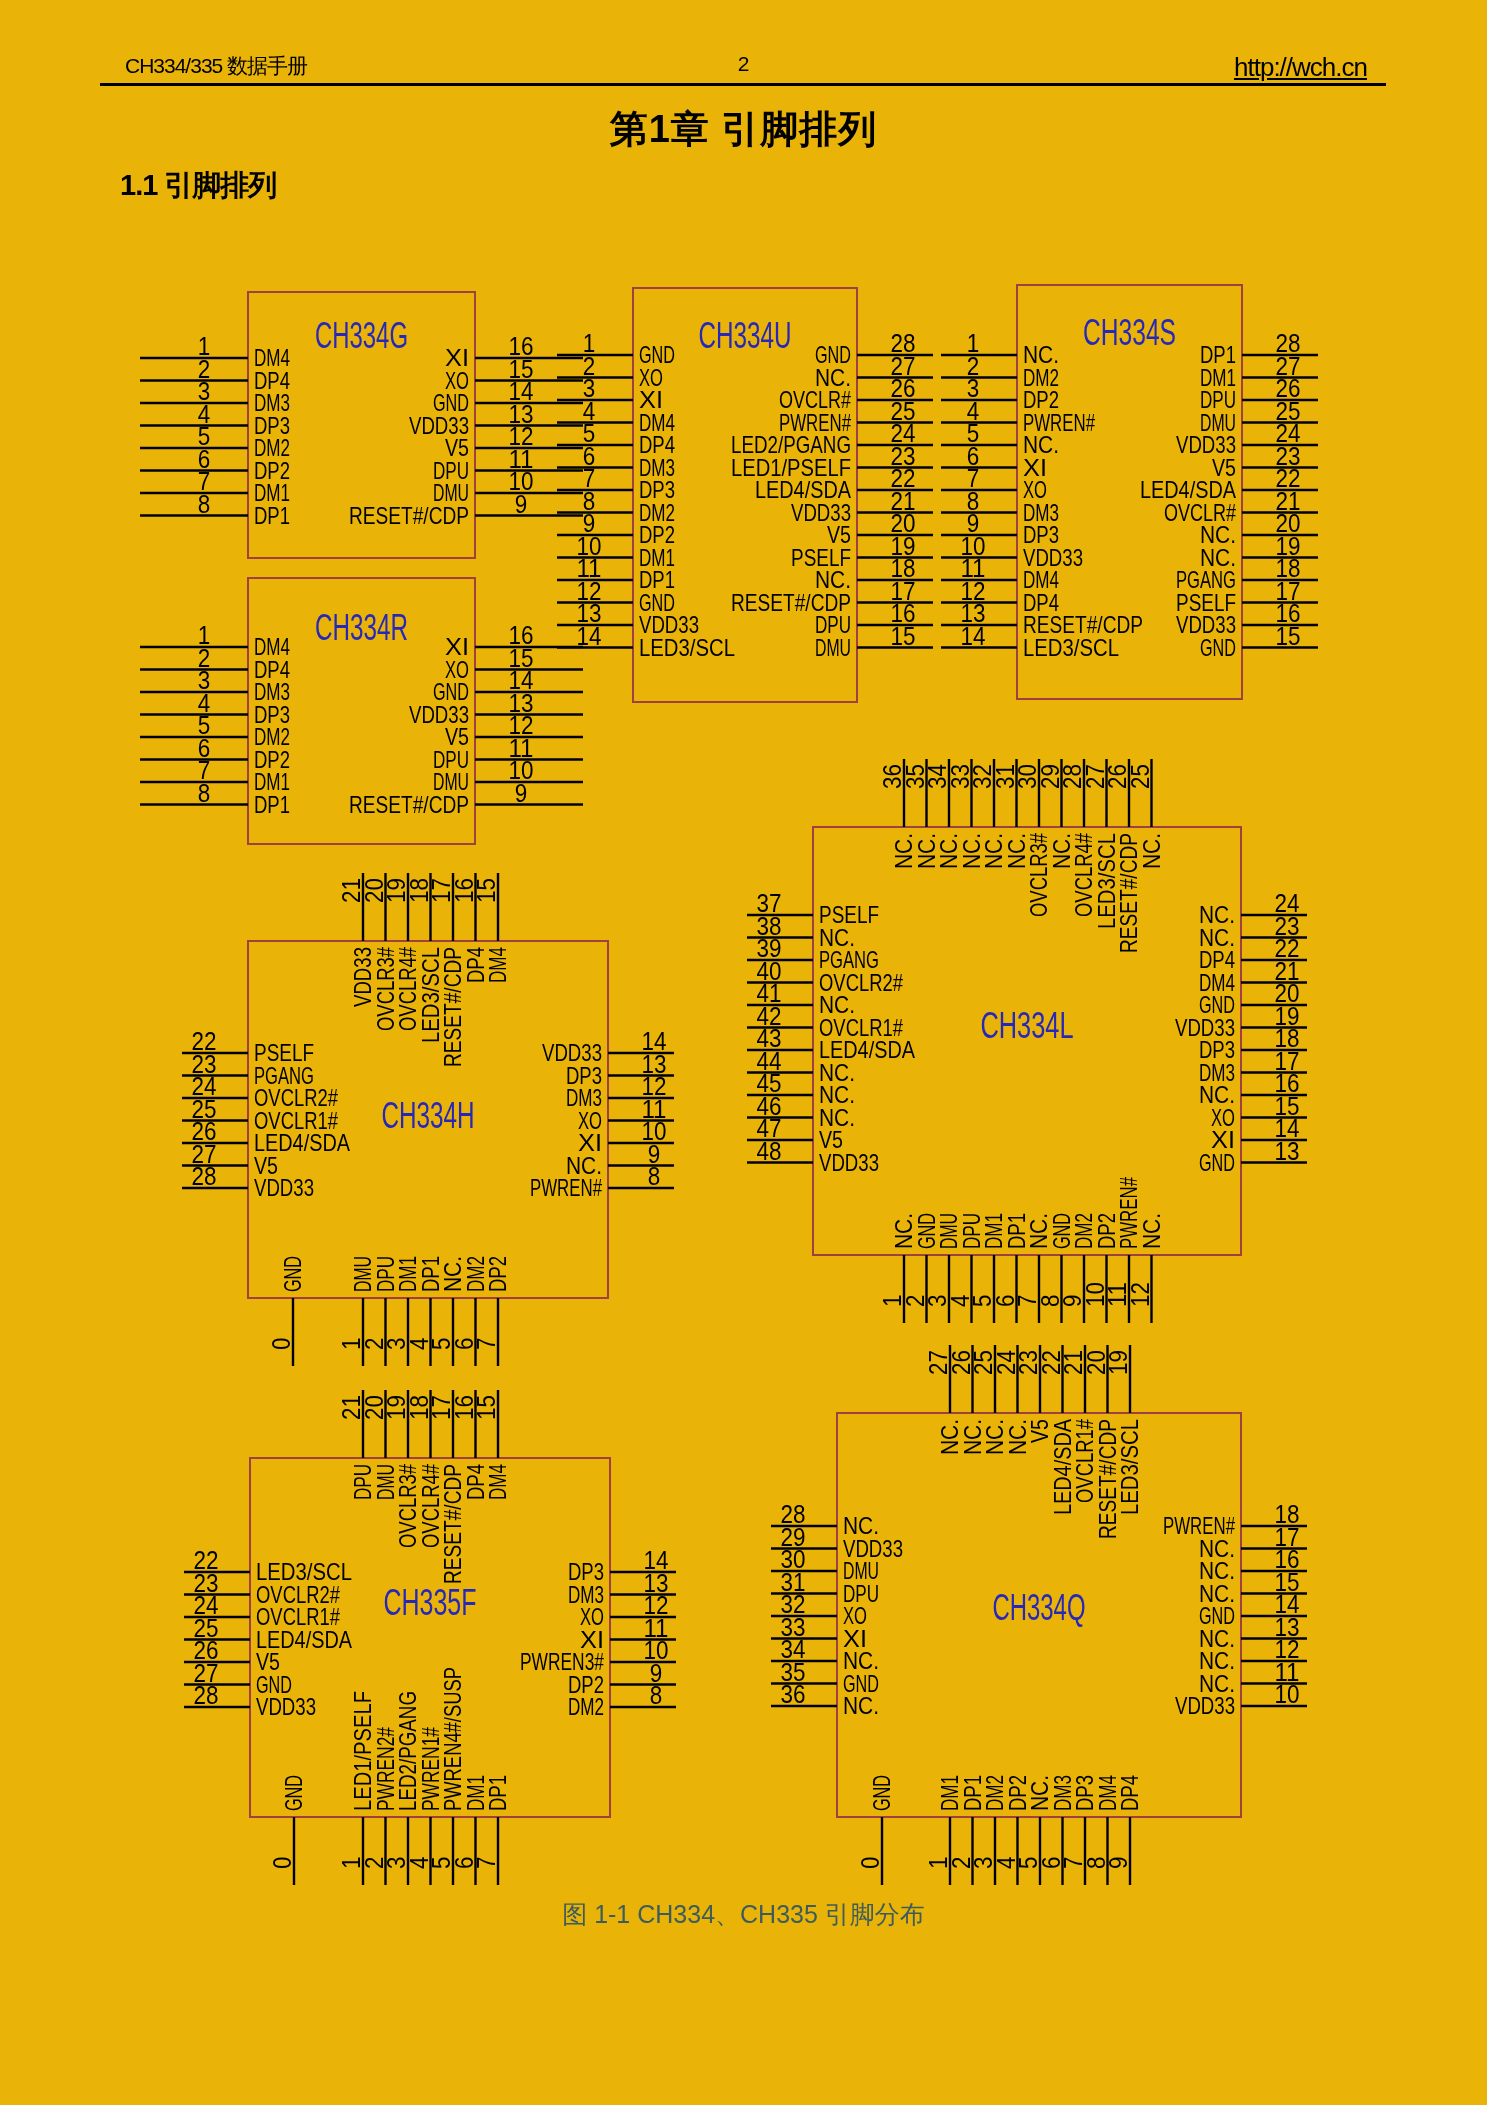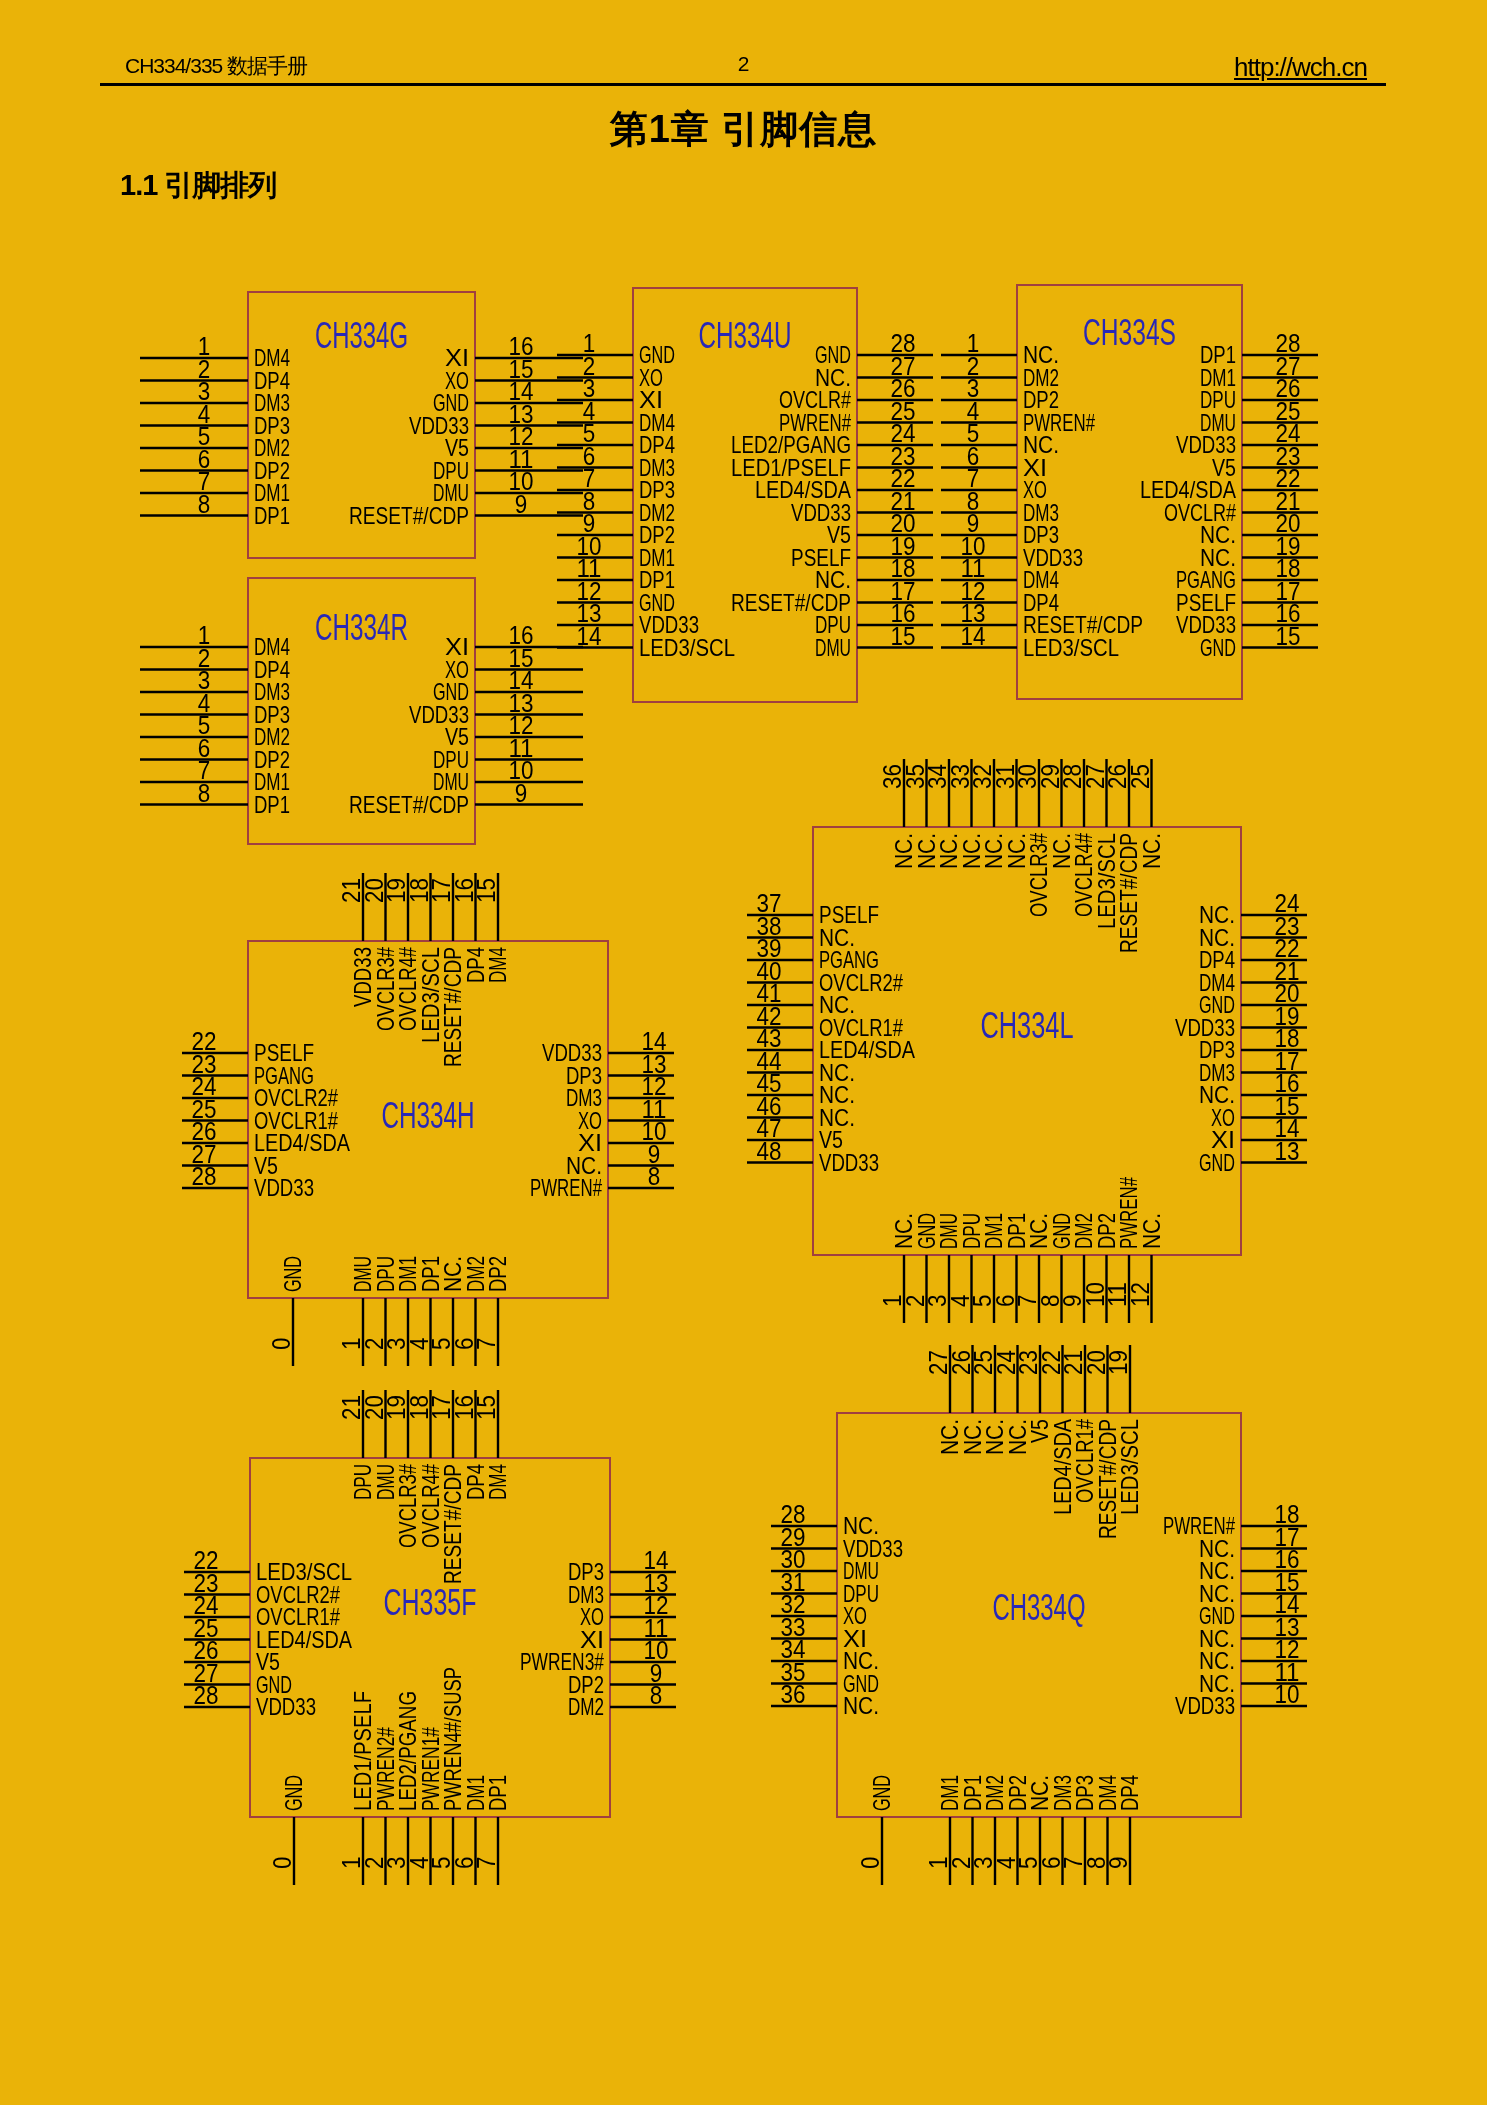--- a/index.html
+++ b/index.html
@@ -19,21 +19,21 @@
   svg text{font-family:"Liberation Sans",sans-serif;}
 </style>
 </head>
 <body>
 
 <div class="page">
   <span class="hdr-left">CH334/335 数据手册</span>
   <span class="hdr-page">2</span>
   <a class="hdr-link">http://wch.cn</a>
   <div class="hdr-rule"></div>
-  <div class="chapter">第1章 引脚信息</div>
+  <div class="chapter">第1章 引脚排列</div>
   <div class="section">1.1 引脚排列</div>
   <svg id="diagrams" class="diagrams" width="1487" height="2105" viewBox="0 0 1487 2105">
       <rect x="248" y="292" width="227" height="266" fill="none" stroke="#a04040" stroke-width="2"></rect>
       <text font-size="36" text-anchor="middle" textLength="93" lengthAdjust="spacingAndGlyphs" fill="#2828b8" x="361.5" y="348">CH334G</text>
       <line x1="140" y1="358" x2="248" y2="358" stroke="#000000" stroke-width="2.4"></line>
       <text font-size="25" text-anchor="middle" textLength="12.5" lengthAdjust="spacingAndGlyphs" fill="#000000" x="204" y="355">1</text>
       <text font-size="24" text-anchor="start" textLength="36" lengthAdjust="spacingAndGlyphs" fill="#000000" x="254" y="366">DM4</text>
       <line x1="140" y1="380.5" x2="248" y2="380.5" stroke="#000000" stroke-width="2.4"></line>
       <text font-size="25" text-anchor="middle" textLength="12.5" lengthAdjust="spacingAndGlyphs" fill="#000000" x="204" y="377.5">2</text>
       <text font-size="24" text-anchor="start" textLength="36" lengthAdjust="spacingAndGlyphs" fill="#000000" x="254" y="388.5">DP4</text>
@@ -732,13 +732,14 @@
       <line x1="1085" y1="1817" x2="1085" y2="1885" stroke="#000000" stroke-width="2.4"></line>
       <text font-size="25" text-anchor="start" textLength="12.5" lengthAdjust="spacingAndGlyphs" fill="#000000" transform="translate(1082 1869) rotate(-90)" x="0" y="0">7</text>
       <text font-size="24" text-anchor="start" textLength="36" lengthAdjust="spacingAndGlyphs" fill="#000000" transform="translate(1093 1811) rotate(-90)" x="0" y="0">DP3</text>
       <line x1="1107.5" y1="1817" x2="1107.5" y2="1885" stroke="#000000" stroke-width="2.4"></line>
       <text font-size="25" text-anchor="start" textLength="12.5" lengthAdjust="spacingAndGlyphs" fill="#000000" transform="translate(1104.5 1869) rotate(-90)" x="0" y="0">8</text>
       <text font-size="24" text-anchor="start" textLength="36" lengthAdjust="spacingAndGlyphs" fill="#000000" transform="translate(1115.5 1811) rotate(-90)" x="0" y="0">DM4</text>
       <line x1="1130" y1="1817" x2="1130" y2="1885" stroke="#000000" stroke-width="2.4"></line>
       <text font-size="25" text-anchor="start" textLength="12.5" lengthAdjust="spacingAndGlyphs" fill="#000000" transform="translate(1127 1869) rotate(-90)" x="0" y="0">9</text>
       <text font-size="24" text-anchor="start" textLength="36" lengthAdjust="spacingAndGlyphs" fill="#000000" transform="translate(1138 1811) rotate(-90)" x="0" y="0">DP4</text>
     </svg>
+  <div class="caption">图 1-1 CH334、CH335 引脚分布</div>
 </div>
 
 </body></html>

